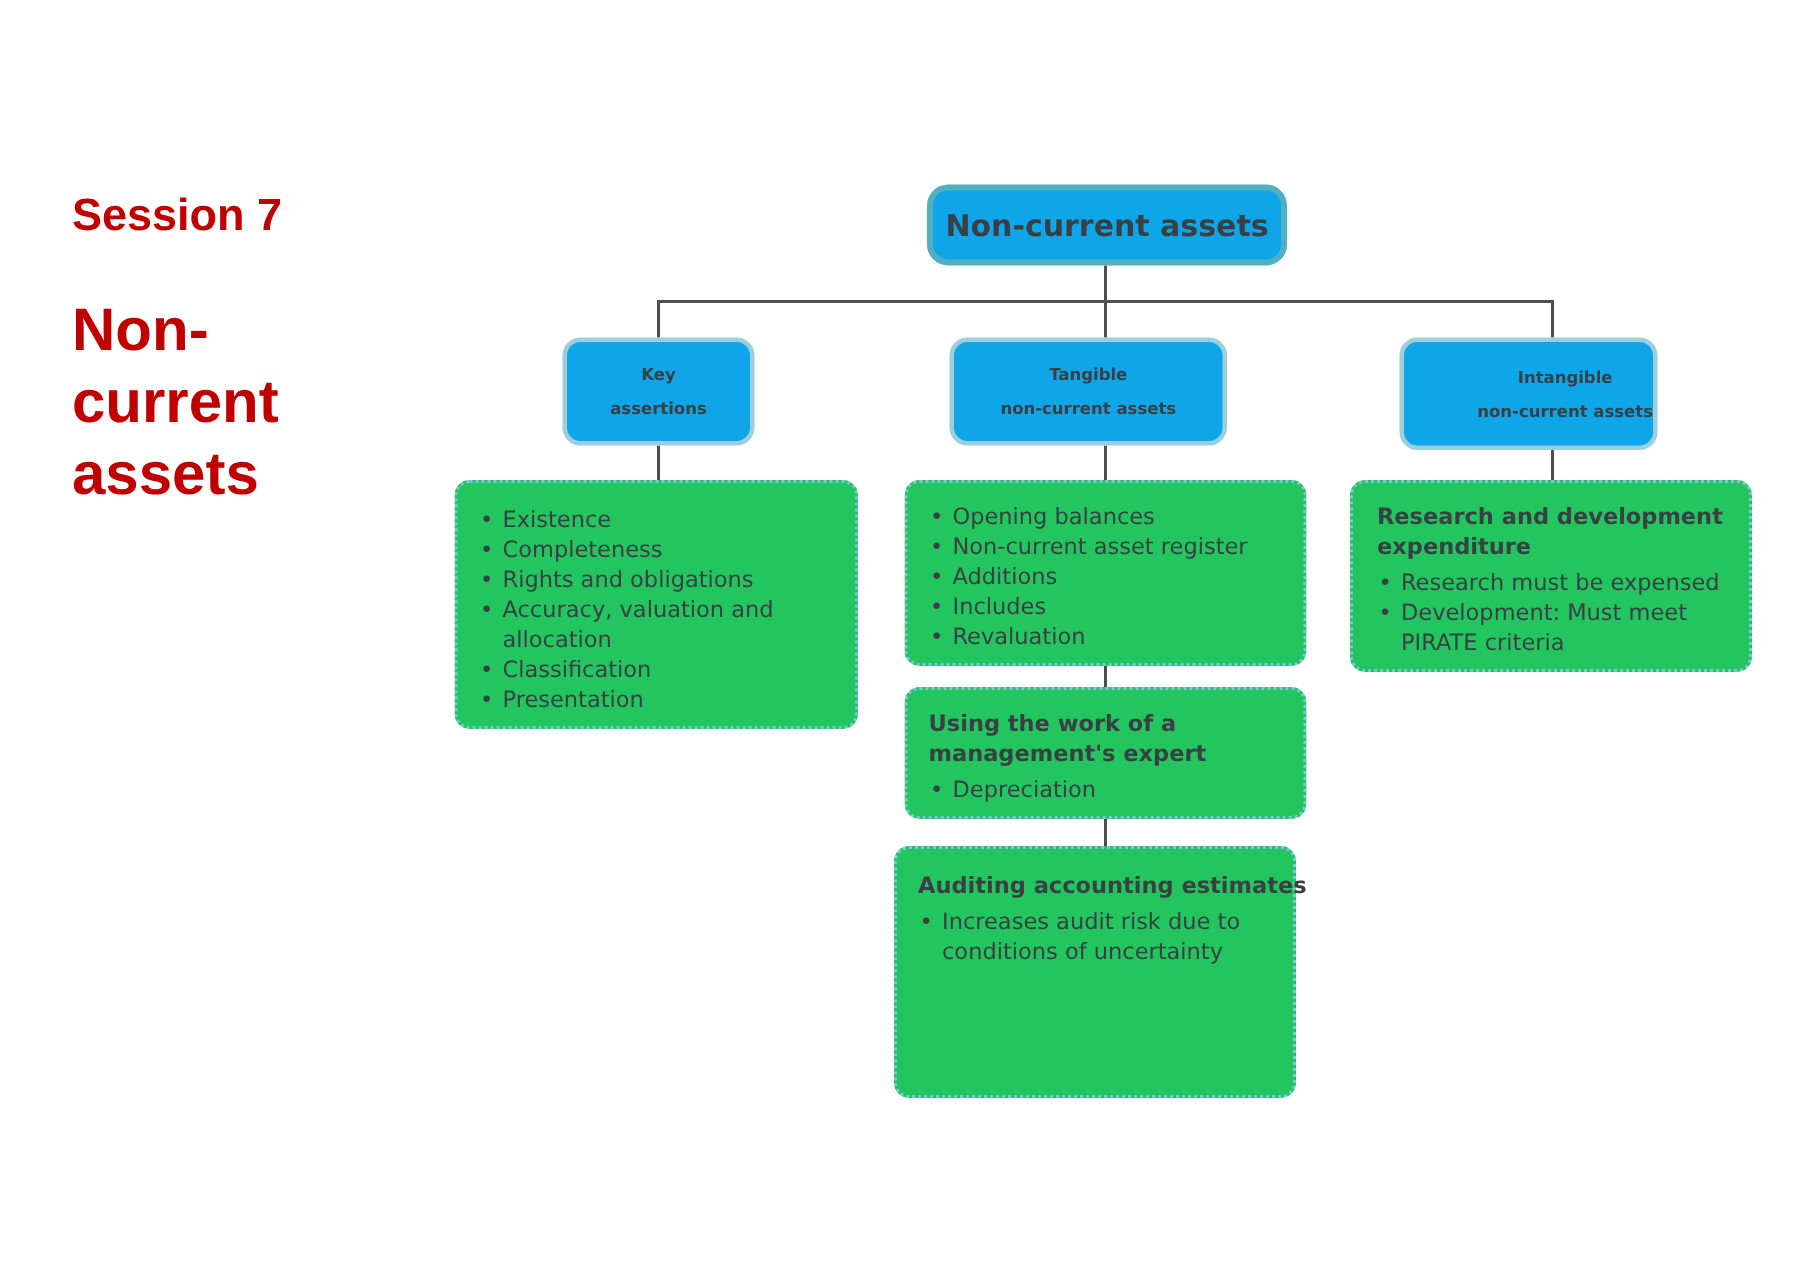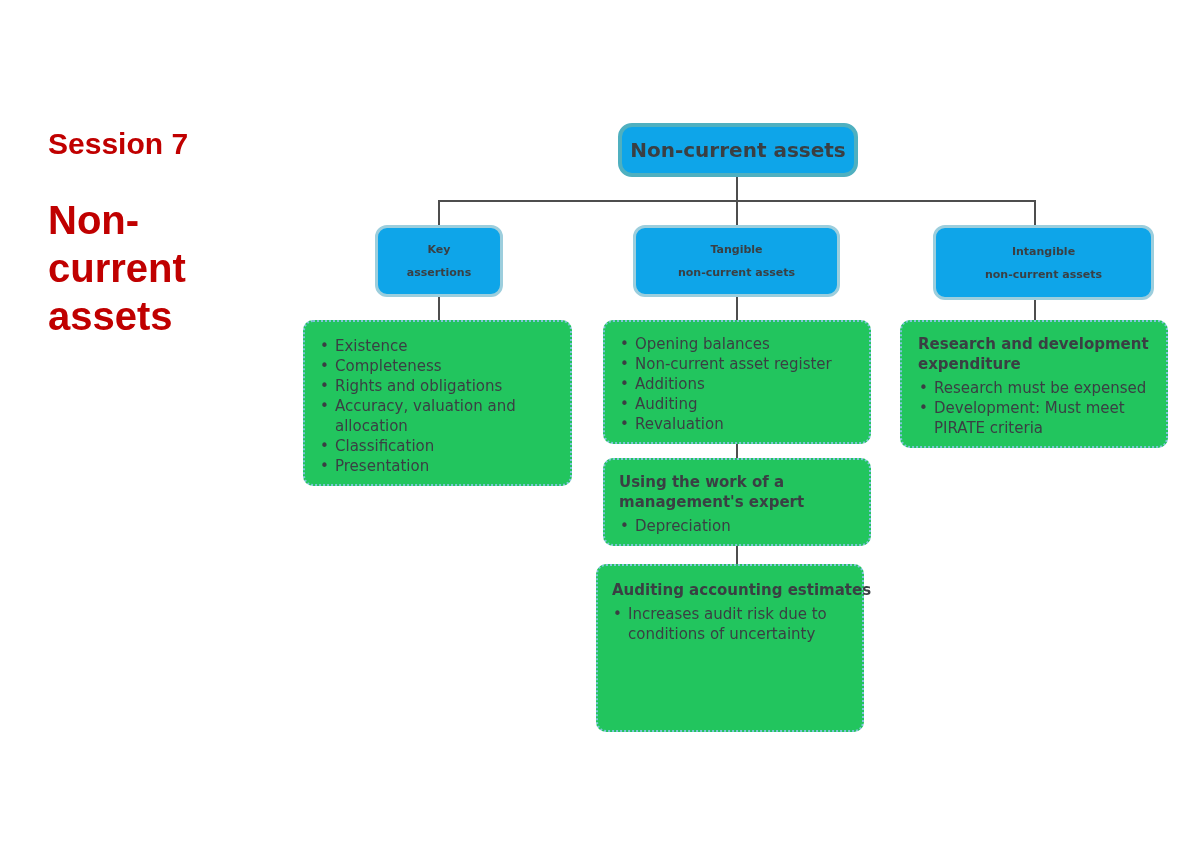--- a/index.html
+++ b/index.html
@@ -102,47 +102,47 @@
 
   <div class="node node-root" style="left:618px;top:123px;width:240px;height:54px;">
     <span>Non-current assets</span>
   </div>
 
   <div class="node node-branch" style="left:375px;top:225px;width:128px;height:72px;">
     <span>Key
 assertions</span>
   </div>
 
-  <div class="node node-branch" style="left:633px;top:225px;width:207px;height:72px;">
+  <div class="node node-branch" style="left:633px;top:225px;width:185px;height:72px;">
     <span>Tangible
 non-current assets</span>
   </div>
 
-  <div class="node node-branch" style="left:933px;top:225px;width:221px;height:75px;">
+  <div class="node node-branch" style="left:933px;top:225px;width:172px;height:75px;justify-content:flex-end;">
     <span>Intangible
 non-current assets</span>
   </div>
 
   <div class="dashed" style="left:303px;top:320px;width:269px;min-height:158px;padding-top:14px;">
     <ul>
       <li>Existence</li>
       <li>Completeness</li>
       <li>Rights and obligations</li>
       <li>Accuracy, valuation and allocation</li>
       <li>Classification</li>
       <li>Presentation</li>
     </ul>
   </div>
 
   <div class="dashed" style="left:603px;top:320px;width:268px;min-height:120px;padding-top:12px;">
     <ul>
       <li>Opening balances</li>
       <li>Non-current asset register</li>
       <li>Additions</li>
-      <li>Auditing</li>
+      <li>Includes</li>
       <li>Revaluation</li>
     </ul>
   </div>
 
   <div class="dashed" style="left:603px;top:458px;width:268px;min-height:85px;">
     <div class="dash-head">Using the work of a
 management's expert</div>
     <ul>
       <li>Depreciation</li>
     </ul>

